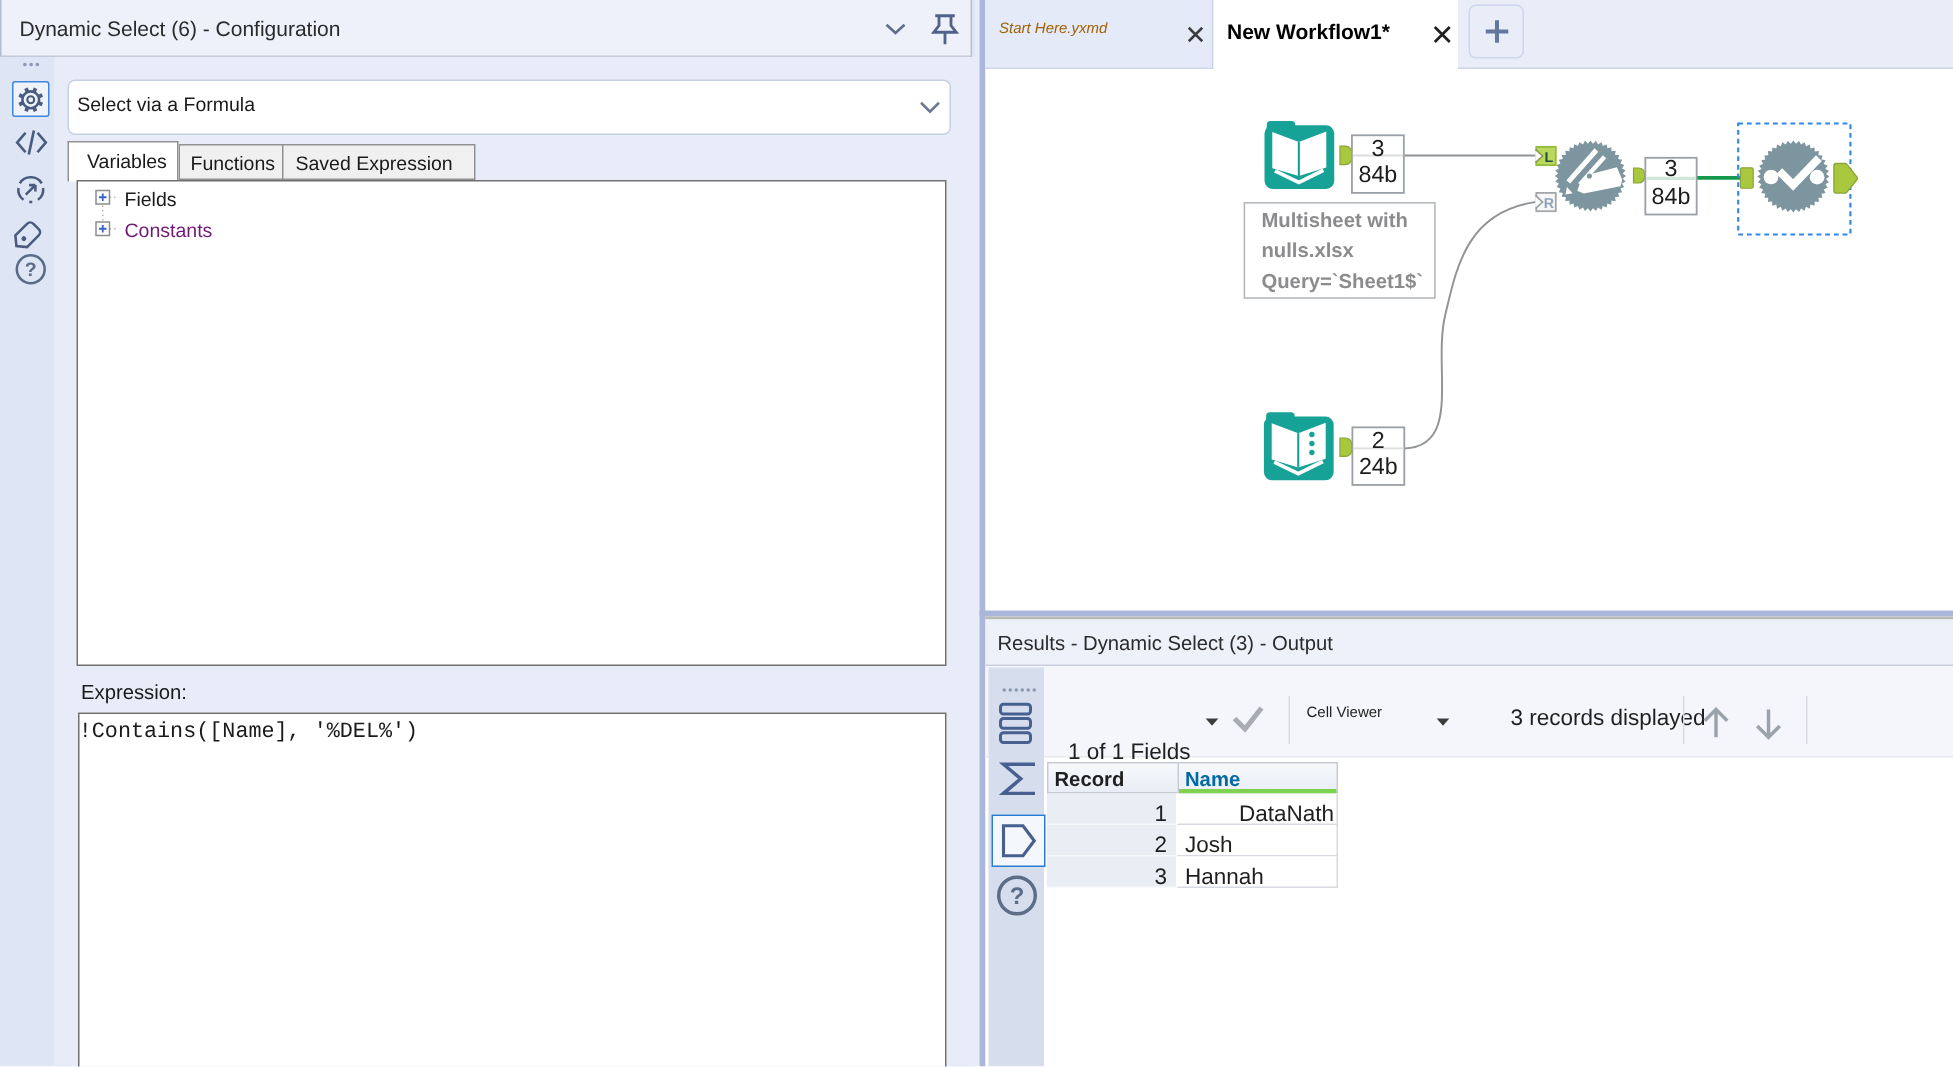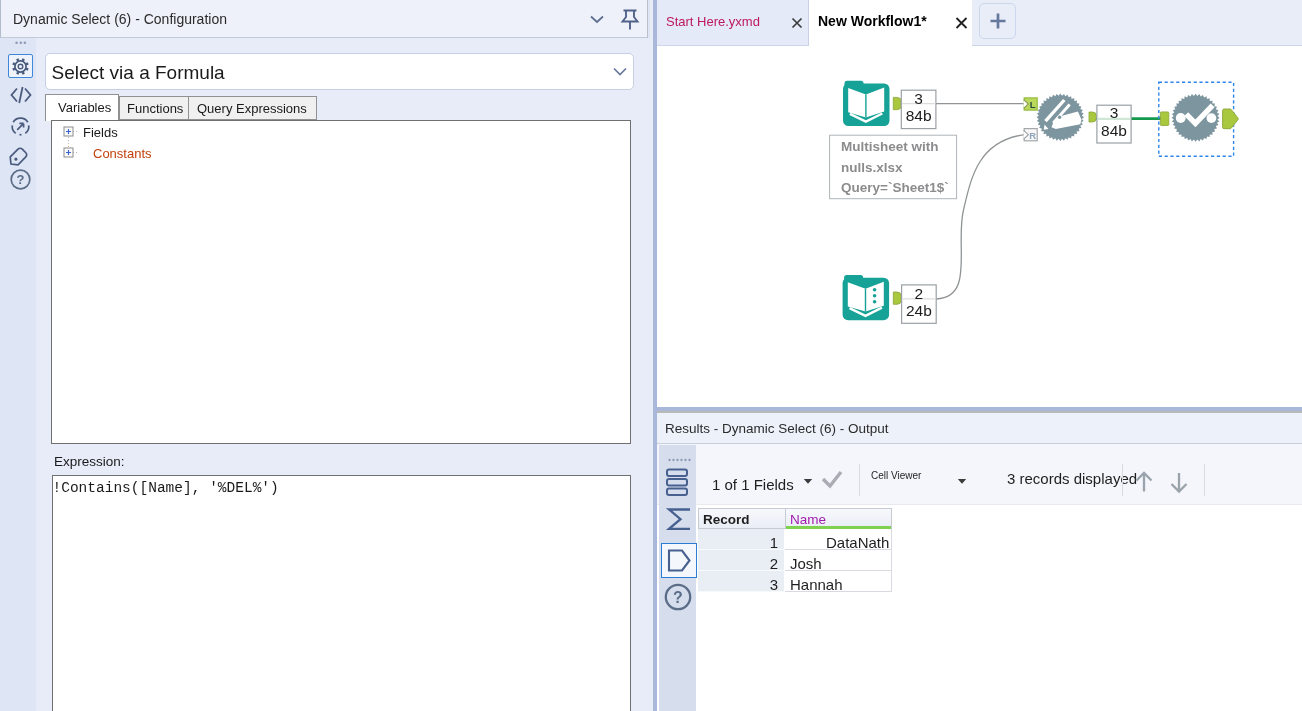--- a/index.html
+++ b/index.html
@@ -55,57 +55,57 @@
     <path d="M-9,-5.5 h11 a3,3 0 0 1 3,3 v5 a3,3 0 0 1 -3,3 h-11 l-4.5,-5.5 z" fill="none" stroke="#4a5b7e" stroke-width="1.7"></path>
     <circle cx="-6.5" cy="0" r="1.6" fill="#4a5b7e"></circle>
   </g>
 </svg>
 <svg class="abs" style="left:10px;top:169px;" width="21" height="21" viewBox="0 0 21 21">
   <circle cx="10.5" cy="10.5" r="9.3" fill="none" stroke="#5a6b86" stroke-width="1.7"></circle>
   <text x="10.5" y="15.3" font-size="13" font-weight="bold" fill="#5a6b86" text-anchor="middle" font-family="Liberation Sans">?</text>
 </svg>
 
 <div class="abs" style="left:45px;top:53px;width:589px;height:37px;background:#fff;border:1px solid #c7d0e3;border-radius:5px;"></div>
-<div class="abs" style="left:51.5px;top:62px;font-size:19px;color:#1a1a1a;">Select via a Formula</div>
+<div class="abs" style="left:51.5px;top:62px;font-size:13px;color:#1a1a1a;">Select via a Formula</div>
 <svg class="abs" style="left:612px;top:66px;" width="16" height="12" viewBox="0 0 16 12">
   <path d="M2,2.5 L8,8.5 L14,2.5" fill="none" stroke="#68799a" stroke-width="1.7"></path>
 </svg>
 
 <div class="abs" style="left:119px;top:96px;width:197.5px;height:24px;background:#f0f0f0;border:1px solid #919191;"></div>
 <div class="abs" style="left:188px;top:96px;width:1px;height:24px;background:#919191;"></div>
 <div class="abs" style="left:127px;top:101px;font-size:13px;color:#1a1a1a;">Functions</div>
-<div class="abs" style="left:197px;top:101px;font-size:13px;color:#1a1a1a;">Query Expressions</div>
+<div class="abs" style="left:197px;top:101px;font-size:13px;color:#1a1a1a;">Saved Expression</div>
 <div class="abs" style="left:45px;top:94px;width:74px;height:27px;background:#fff;border:1px solid #919191;border-bottom:none;"></div>
 <div class="abs" style="left:58px;top:100px;font-size:13px;color:#1a1a1a;">Variables</div>
 
 <div class="abs" style="left:51px;top:120px;width:580px;height:324px;background:#fff;border:1px solid #707070;"></div>
 <svg class="abs" style="left:62px;top:124px;" width="120" height="42" viewBox="0 0 120 42">
   <g fill="none" stroke="#b5b5b5" stroke-width="1" stroke-dasharray="1,2">
     <line x1="6.5" y1="13" x2="6.5" y2="24"></line>
     <line x1="11" y1="7.5" x2="17" y2="7.5"></line>
     <line x1="11" y1="28.5" x2="17" y2="28.5"></line>
   </g>
   <rect x="2" y="3" width="9" height="9" fill="#fcfcfc" stroke="#8d8d8d"></rect>
   <path d="M4,7.5 h5 M6.5,5 v5" stroke="#3a62c8" stroke-width="1.2"></path>
   <rect x="2" y="24" width="9" height="9" fill="#fcfcfc" stroke="#8d8d8d"></rect>
   <path d="M4,28.5 h5 M6.5,26 v5" stroke="#3a62c8" stroke-width="1.2"></path>
 </svg>
 <div class="abs" style="left:83px;top:124.5px;font-size:13px;color:#1a1a1a;">Fields</div>
-<div class="abs" style="left:83px;top:145.5px;font-size:13px;color:#c2410c;margin-left:10px;">Constants</div>
+<div class="abs" style="left:83px;top:145.5px;font-size:13px;color:#701a75;">Constants</div>
 
 <div class="abs" style="left:54px;top:453.5px;font-size:13.5px;color:#1a1a1a;">Expression:</div>
 <div class="abs" style="left:52px;top:475px;width:579px;height:238px;background:#fff;border:1px solid #707070;"></div>
 <div class="abs" style="left:52.5px;top:480px;font-family:'Liberation Mono',monospace;font-size:14.5px;color:#1a1a1a;">!Contains([Name], '%DEL%')</div>
 
 <div class="abs" style="left:650px;top:0;width:3px;height:711px;background:#e8ecf6;"></div>
 <div class="abs" style="left:653px;top:0;width:4.2px;height:711px;background:#a9b7da;"></div>
 
 <div class="abs" style="left:657px;top:0;width:645px;height:45.5px;background:#e9edf8;border-bottom:1.5px solid #cdd5e8;"></div>
 <div class="abs" style="left:657px;top:0;width:152px;height:45.5px;background:#e4eaf7;border-right:1px solid #c9d2e6;border-bottom:1.5px solid #cdd5e8;"></div>
-<div class="abs" style="left:666px;top:13.5px;font-size:13px;color:#be185d;">Start Here.yxmd</div>
+<div class="abs" style="left:666px;top:13.5px;font-size:10px;color:#a16207;font-style:italic;">Start Here.yxmd</div>
 <svg class="abs" style="left:791px;top:17px;" width="12" height="12" viewBox="0 0 12 12">
   <path d="M1.5,1.5 L10.5,10.5 M10.5,1.5 L1.5,10.5" stroke="#3c3c3c" stroke-width="1.7"></path>
 </svg>
 <div class="abs" style="left:809px;top:0;width:163px;height:46px;background:#fff;"></div>
 <div class="abs" style="left:818px;top:13px;font-size:14px;font-weight:bold;color:#000;">New Workflow1*</div>
 <svg class="abs" style="left:955px;top:16.5px;" width="13" height="12" viewBox="0 0 13 12">
   <path d="M1.5,1 L11.5,11 M11.5,1 L1.5,11" stroke="#1f1f1f" stroke-width="1.8"></path>
 </svg>
 <div class="abs" style="left:979px;top:3px;width:37px;height:35.5px;border:1.5px solid #ccd6ec;border-radius:5px;"></div>
 <svg class="abs" style="left:989.5px;top:13px;" width="16" height="16" viewBox="0 0 16 16">
@@ -185,21 +185,21 @@
   <path d="M1195.6,93.7 L1197.3,95.9 L1199.4,94.0 L1200.7,96.4 L1203.0,94.9 L1204.0,97.5 L1206.5,96.3 L1207.0,99.0 L1209.7,98.3 L1209.8,101.0 L1212.6,100.7 L1212.3,103.5 L1215.0,103.6 L1214.3,106.3 L1217.0,106.8 L1215.8,109.3 L1218.4,110.3 L1216.9,112.6 L1219.3,113.9 L1217.4,116.0 L1219.6,117.7 L1217.4,119.4 L1219.3,121.5 L1216.9,122.8 L1218.4,125.1 L1215.8,126.1 L1217.0,128.6 L1214.3,129.1 L1215.0,131.8 L1212.3,131.9 L1212.6,134.7 L1209.8,134.4 L1209.7,137.1 L1207.0,136.4 L1206.5,139.1 L1204.0,137.9 L1203.0,140.5 L1200.7,139.0 L1199.4,141.4 L1197.3,139.5 L1195.6,141.7 L1193.9,139.5 L1191.8,141.4 L1190.5,139.0 L1188.2,140.5 L1187.2,137.9 L1184.7,139.1 L1184.2,136.4 L1181.5,137.1 L1181.4,134.4 L1178.6,134.7 L1178.9,131.9 L1176.2,131.8 L1176.9,129.1 L1174.2,128.6 L1175.4,126.1 L1172.8,125.1 L1174.3,122.8 L1171.9,121.5 L1173.8,119.4 L1171.6,117.7 L1173.8,116.0 L1171.9,113.9 L1174.3,112.6 L1172.8,110.3 L1175.4,109.3 L1174.2,106.8 L1176.9,106.3 L1176.2,103.6 L1178.9,103.5 L1178.6,100.7 L1181.4,101.0 L1181.5,98.3 L1184.2,99.0 L1184.7,96.3 L1187.2,97.5 L1188.2,94.9 L1190.5,96.4 L1191.8,94.0 L1193.9,95.9 Z" fill="#7d959f"></path>
   <circle cx="1180.7" cy="118" r="4.9" fill="#fff"></circle>
   <circle cx="1211.4" cy="118.1" r="4.9" fill="#fff"></circle>
   <path d="M1186.2,114.1 L1195.4,123.3 L1212.6,105.4" fill="none" stroke="#fff" stroke-width="5.4"></path>
   <path d="M1224.1,109 h6 a1.5,1.5 0 0 1 1.2,0.6 l6.6,8.3 a1.5,1.5 0 0 1 0,1.9 l-6.6,8.3 a1.5,1.5 0 0 1 -1.2,0.6 h-6 a1.5,1.5 0 0 1 -1.5,-1.5 v-16.7 a1.5,1.5 0 0 1 1.5,-1.5 Z" fill="#a9c83e" stroke="#8ba438" stroke-width="0.9"></path>
 </svg>
 
 <div class="abs" style="left:653px;top:406.8px;width:649px;height:4px;background:#a9b7da;"></div>
 <div class="abs" style="left:657.2px;top:410.8px;width:644.8px;height:2px;background:#b7bab6;"></div>
 <div class="abs" style="left:657.2px;top:412.8px;width:644.8px;height:31.2px;background:#edf1fa;border-bottom:1px solid #c9cfdc;"></div>
-<div class="abs" style="left:665px;top:420.5px;font-size:13.5px;color:#2b2b2b;">Results - Dynamic Select (6) - Output</div>
+<div class="abs" style="left:665px;top:420.5px;font-size:13.5px;color:#2b2b2b;">Results - Dynamic Select (3) - Output</div>
 <div class="abs" style="left:657.2px;top:445px;width:644.8px;height:266px;background:#fff;"></div>
 <div class="abs" style="left:657.2px;top:444px;width:644.8px;height:61px;background:#f4f6fb;border-bottom:1px solid #e8eaef;"></div>
 
 <div class="abs" style="left:659px;top:445px;width:37px;height:266px;background:#d6deee;"></div>
 <svg class="abs" style="left:667px;top:457px;" width="26" height="6" viewBox="0 0 26 6">
   <g fill="#8a97b0">
         <circle cx="2.5" cy="3" r="1.15"></circle>
         <circle cx="6.5" cy="3" r="1.15"></circle>
         <circle cx="10.5" cy="3" r="1.15"></circle>
         <circle cx="14.5" cy="3" r="1.15"></circle>
@@ -219,21 +219,21 @@
 </svg>
 <div class="abs" style="left:660.5px;top:543px;width:36px;height:35px;background:#f4f8fd;border:1.8px solid #2b7cd3;"></div>
 <svg class="abs" style="left:666px;top:548px;" width="26" height="25" viewBox="0 0 26 25">
   <path d="M3,2.5 h13 l7.5,10 L16,22.5 H3 Z" fill="none" stroke="#47608f" stroke-width="2.1"></path>
 </svg>
 <svg class="abs" style="left:664px;top:583px;" width="28" height="28" viewBox="0 0 28 28">
   <circle cx="14" cy="14" r="12.2" fill="none" stroke="#5c6d88" stroke-width="2.3"></circle>
   <text x="14" y="19.5" font-size="16" font-weight="bold" fill="#5c6d88" text-anchor="middle" font-family="Liberation Sans">?</text>
 </svg>
 
-<div class="abs" style="left:712px;top:476px;font-size:15px;color:#1f1f1f;">1 of 1 Fields</div>
+<div class="abs" style="left:712px;top:493px;font-size:15px;color:#1f1f1f;">1 of 1 Fields</div>
 <svg class="abs" style="left:803px;top:477.5px;" width="10" height="7" viewBox="0 0 10 7">
       <path d="M0.8,1 h8.4 l-4.2,4.8 Z" fill="#3c3c3c"></path>
     </svg>
 <svg class="abs" style="left:820px;top:469px;" width="24" height="20" viewBox="0 0 24 20">
   <path d="M3,10 l7,7 L21,3" fill="none" stroke="#a9adb3" stroke-width="3.4"></path>
 </svg>
 <div class="abs" style="left:859px;top:464px;width:1px;height:32px;background:#d8dce2;"></div>
 <div class="abs" style="left:871px;top:470px;font-size:10px;color:#1f1f1f;">Cell Viewer</div>
 <svg class="abs" style="left:956.5px;top:477.5px;" width="10" height="7" viewBox="0 0 10 7">
       <path d="M0.8,1 h8.4 l-4.2,4.8 Z" fill="#3c3c3c"></path>
@@ -244,21 +244,21 @@
   <path d="M9,21.5 V4 M1.5,10.5 L9,3 L16.5,10.5" fill="none" stroke="#9aa2ab" stroke-width="2.3"></path>
 </svg>
 <svg class="abs" style="left:1170px;top:469.5px;" width="18" height="24" viewBox="0 0 18 24">
   <path d="M9,3 V20.5 M1.5,14 L9,21.5 L16.5,14" fill="none" stroke="#9aa2ab" stroke-width="2.3"></path>
 </svg>
 <div class="abs" style="left:1204px;top:464px;width:1px;height:32px;background:#d8dce2;"></div>
 
 <div class="abs" style="left:698px;top:508px;width:87px;height:21px;background:linear-gradient(#f7f9fc,#e9edf5);border:1px solid #c5cad3;border-right:none;"></div>
 <div class="abs" style="left:785px;top:508px;width:107px;height:21px;background:linear-gradient(#f7f9fc,#e9edf5);border:1px solid #c5cad3;"></div>
 <div class="abs" style="left:703px;top:511.5px;font-size:13.5px;font-weight:bold;color:#1f1f1f;">Record</div>
-<div class="abs" style="left:790px;top:511.5px;font-size:13.5px;font-weight:normal;color:#a21caf;">Name</div>
+<div class="abs" style="left:790px;top:511.5px;font-size:13.5px;font-weight:bold;color:#0369a1;">Name</div>
 <div class="abs" style="left:786px;top:526px;width:105px;height:2.6px;background:#7ed24f;"></div>
 <div class="abs" style="left:698px;top:529px;width:87px;height:21px;background:#e9edf4;border-bottom:1px solid #f8f9fb;border-right:1px solid #fff;"></div>
 <div class="abs" style="left:698px;top:533.5px;width:80px;font-size:15px;color:#1f1f1f;text-align:right;">1</div>
 <div class="abs" style="left:785px;top:529px;width:107px;height:21px;background:#fff;border-right:1px solid #d7dae0;border-bottom:1px solid #d7dae0;"></div>
 <div class="abs" style="left:790px;top:533.5px;font-size:15px;color:#1f1f1f;margin-left:36px;">DataNath</div>
 <div class="abs" style="left:698px;top:550px;width:87px;height:21px;background:#e9edf4;border-bottom:1px solid #f8f9fb;border-right:1px solid #fff;"></div>
 <div class="abs" style="left:698px;top:554.5px;width:80px;font-size:15px;color:#1f1f1f;text-align:right;">2</div>
 <div class="abs" style="left:785px;top:550px;width:107px;height:21px;background:#fff;border-right:1px solid #d7dae0;border-bottom:1px solid #d7dae0;"></div>
 <div class="abs" style="left:790px;top:554.5px;font-size:15px;color:#1f1f1f;">Josh</div>
 <div class="abs" style="left:698px;top:571px;width:87px;height:21px;background:#e9edf4;border-bottom:1px solid #f8f9fb;border-right:1px solid #fff;"></div>

